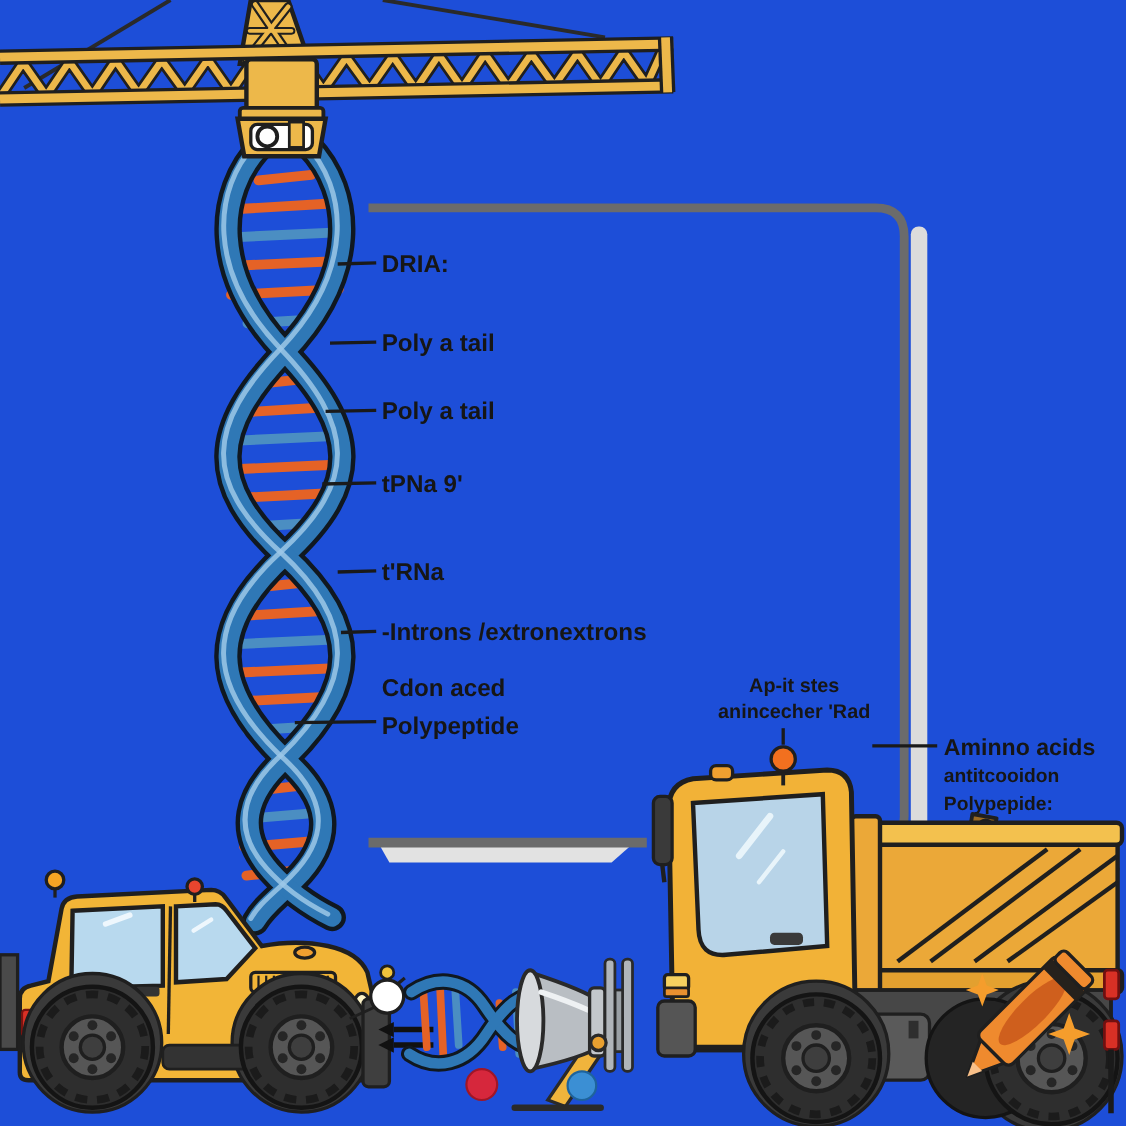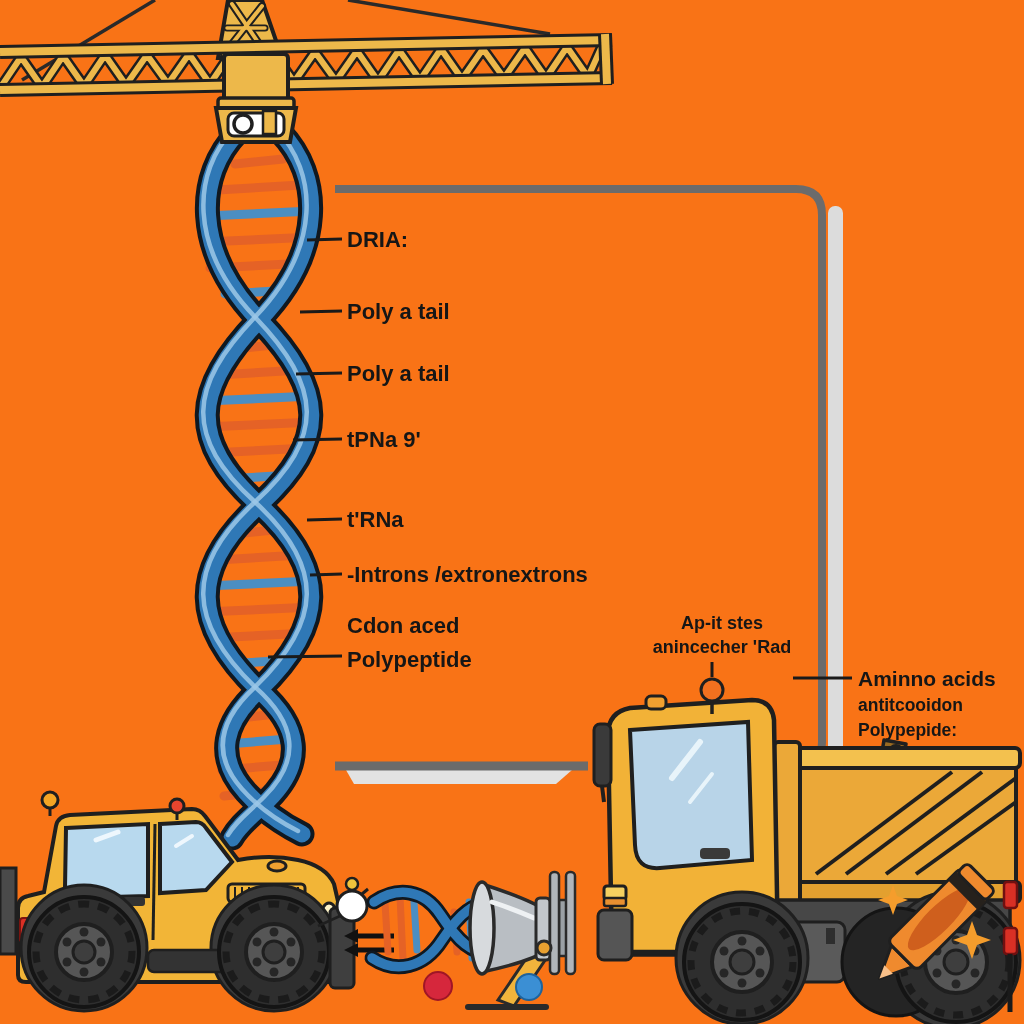--- a/index.html
+++ b/index.html
@@ -1,16 +1,16 @@
 <!DOCTYPE html>
 <html><head>
 <meta charset="utf-8">
 <style>
   html,body{margin:0;padding:0;background:#ffffff;}
-  .stage{position:relative;width:1024px;height:1024px;background:#f97316;overflow:hidden;}
+  .stage{position:relative;width:1024px;height:1024px;background:#1d4ed8;overflow:hidden;}
   svg{display:block;}
   svg text{font-family:"Liberation Sans","DejaVu Sans",sans-serif;font-weight:700;fill:#161616;}
   .lbl{font-size:22px;}
   .lbl-sm{font-size:18px;}
   .lbl-md{font-size:21px;}
   .lbl-xs{font-size:17.5px;}
 </style>
 </head>
 <body>
 

